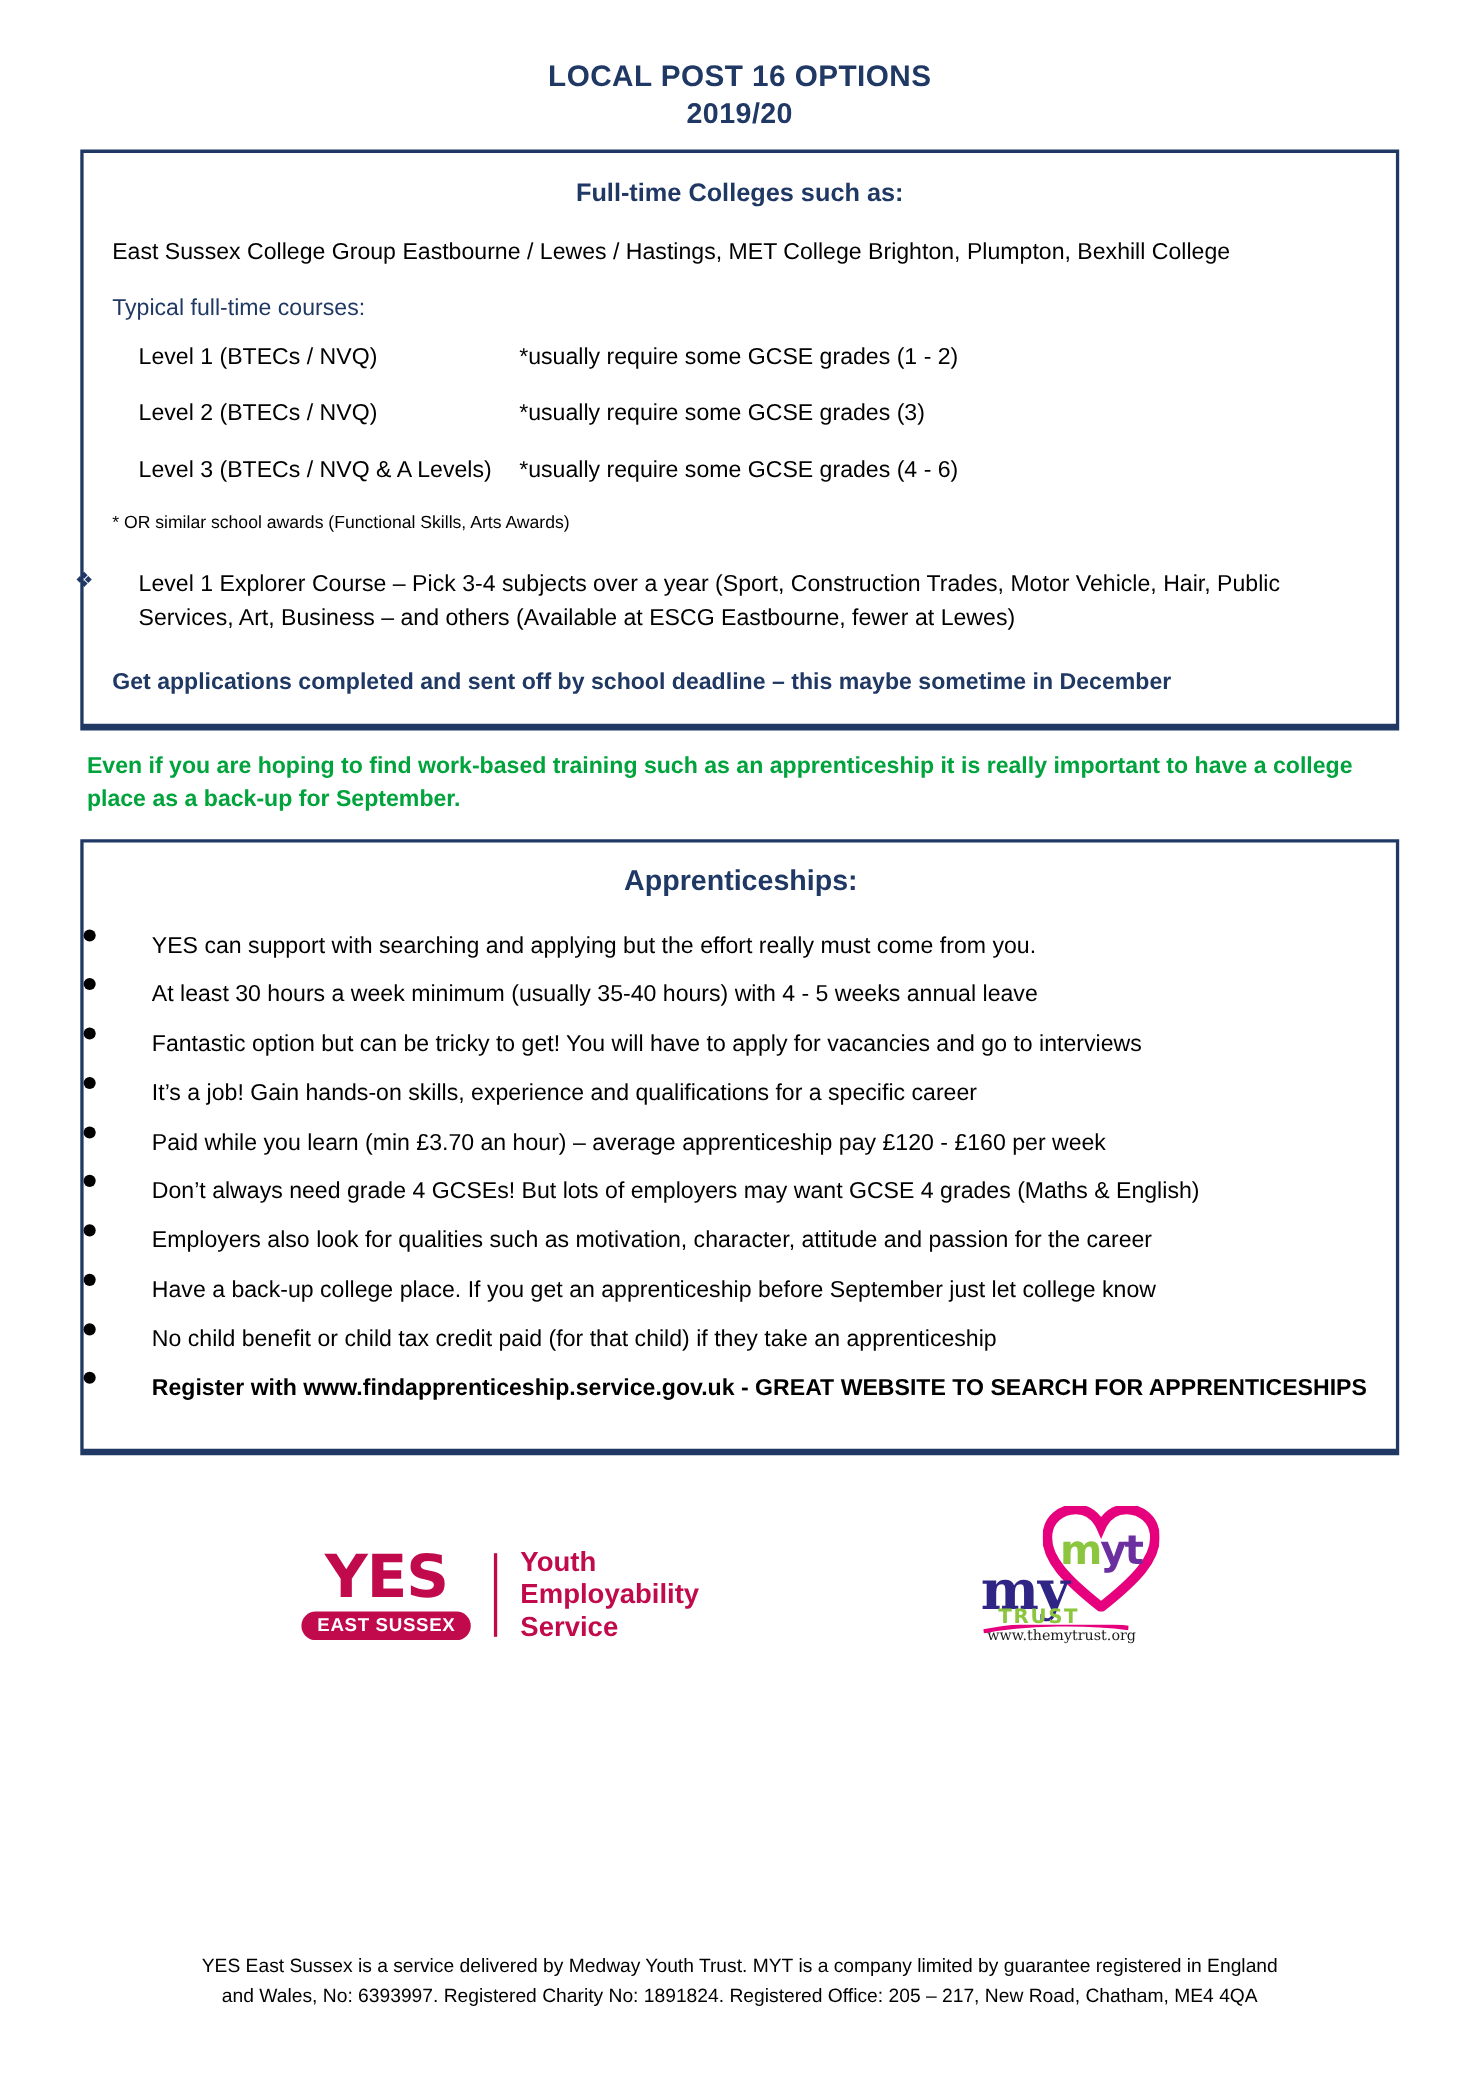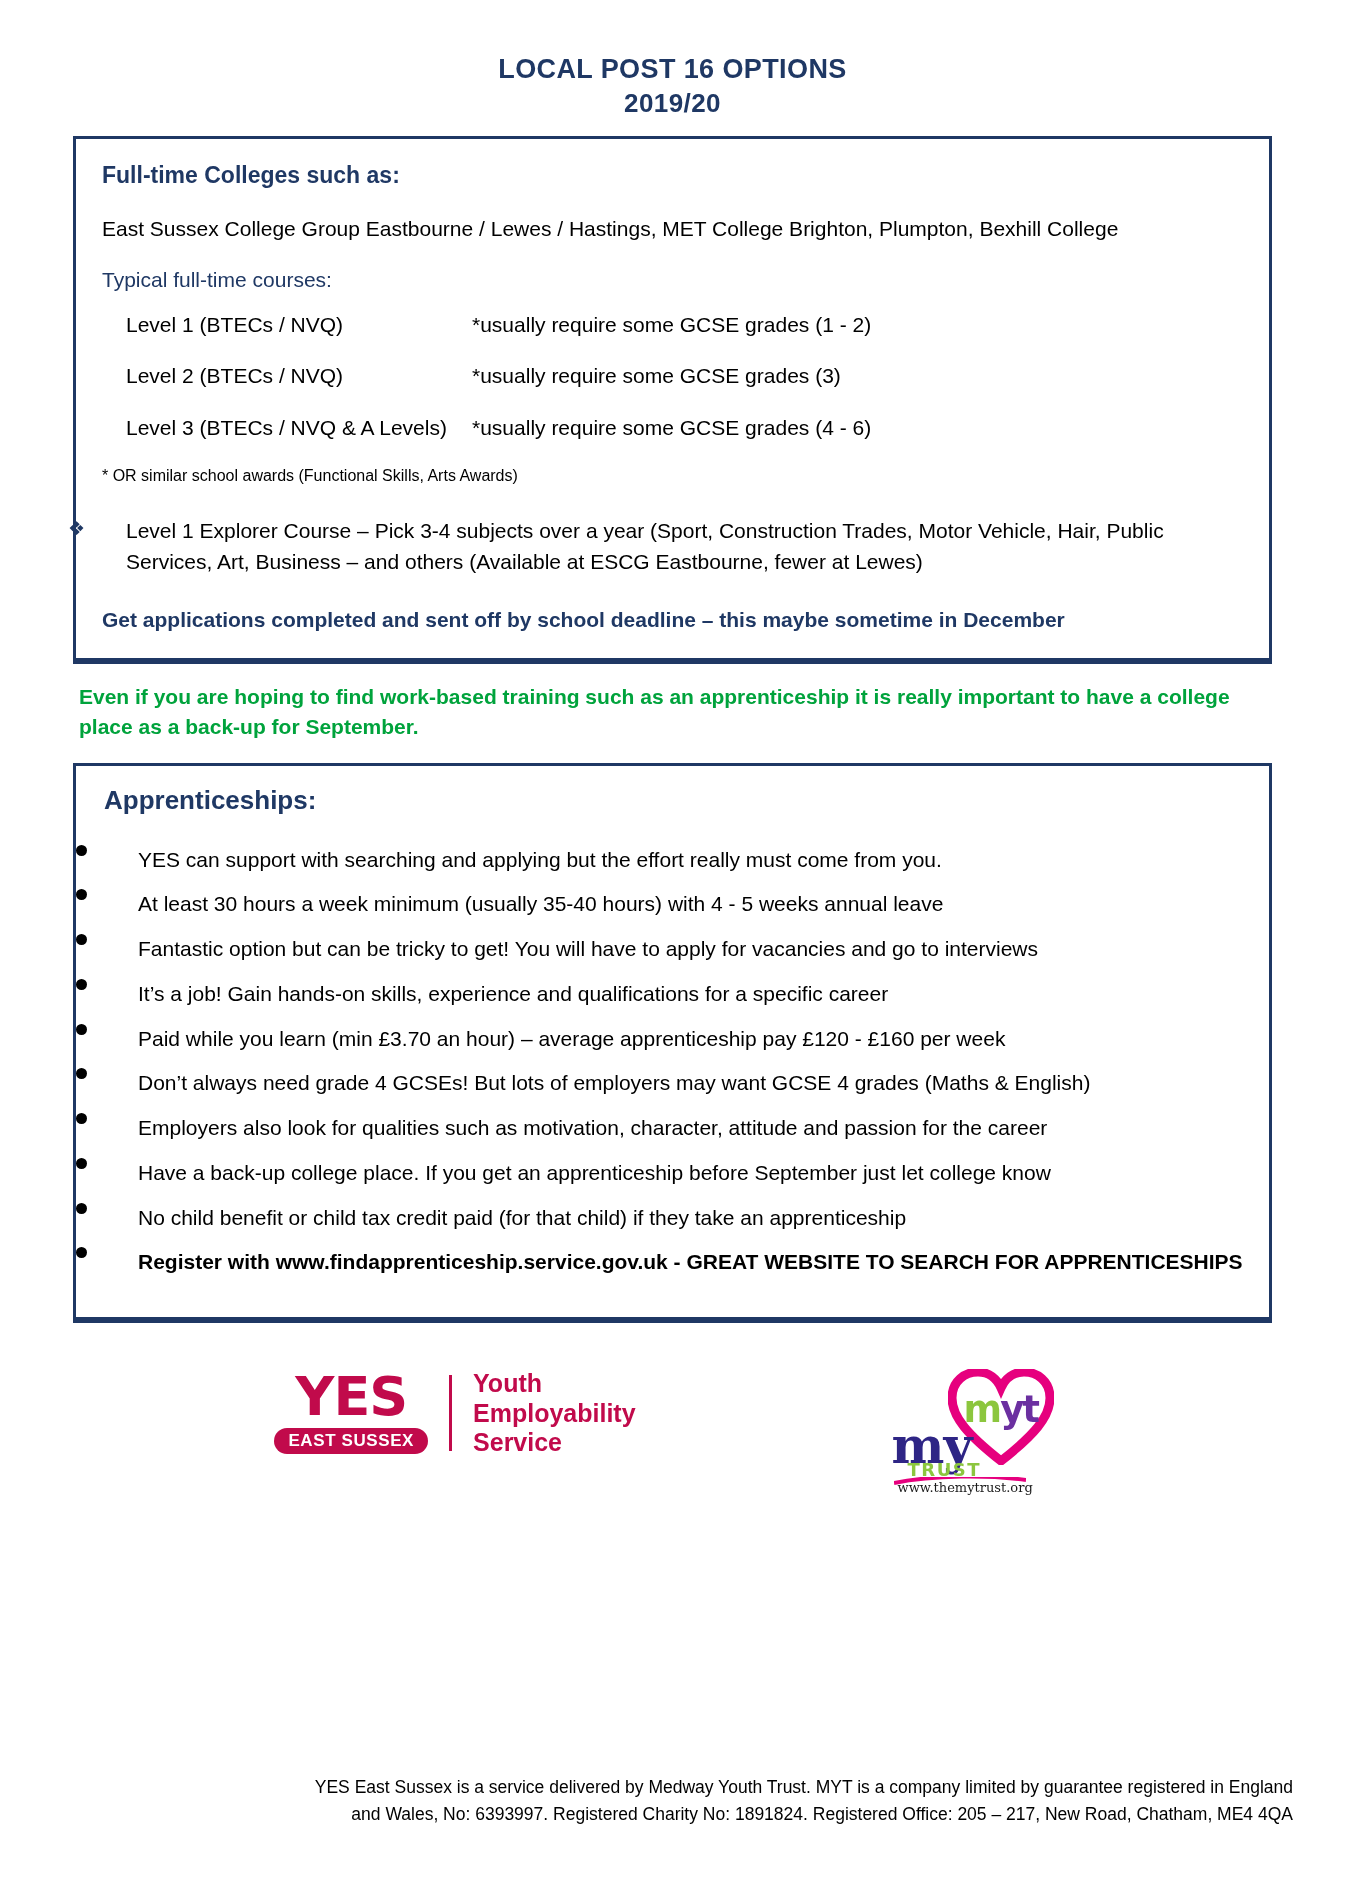--- a/index.html
+++ b/index.html
@@ -55,20 +55,21 @@
     padding: 16px 26px 26px 26px;
     border-bottom-width: 6px;
   }
 
   .panel-heading {
     color: #1F3864;
     font-weight: bold;
     font-size: 23px;
     margin: 4px 0 0 0;
     line-height: 1.3;
+    text-align: center;
   }
   .panel-heading.large {
     font-size: 26px;
     margin: 2px 0 0 2px;
   }
 
   .body-text {
     font-size: 21px;
     line-height: 1.48;
     color: #000000;
@@ -162,21 +163,21 @@
     width: 11px;
     height: 11px;
     border-radius: 50%;
     background: #000000;
   }
   .bullet-item.strong { font-weight: bold; }
 
   
   .logo-strip {
     display: flex;
-    align-items: flex-start;
+    align-items: flex-end;
     justify-content: center;
     gap: 250px;
     margin-top: 46px;
   }
 
   
   .yes-logo { display: flex; align-items: center; gap: 15px; }
   .yes-block { display: flex; flex-direction: column; align-items: center; gap: 6px; }
   .yes-word {
     font-family: "DejaVu Sans", sans-serif;
@@ -263,21 +264,21 @@
     width: 132px;
     height: 8px;
   }
 
   
   .doc-footer {
     position: absolute;
     left: 0;
     right: 0;
     bottom: 74px;
-    text-align: right;
+    text-align: center;
     font-size: 17.5px;
     line-height: 1.55;
     color: #000000;
     padding: 0 52px;
   }
 </style>
 </head>
 <body>
 
 <div class="page">

